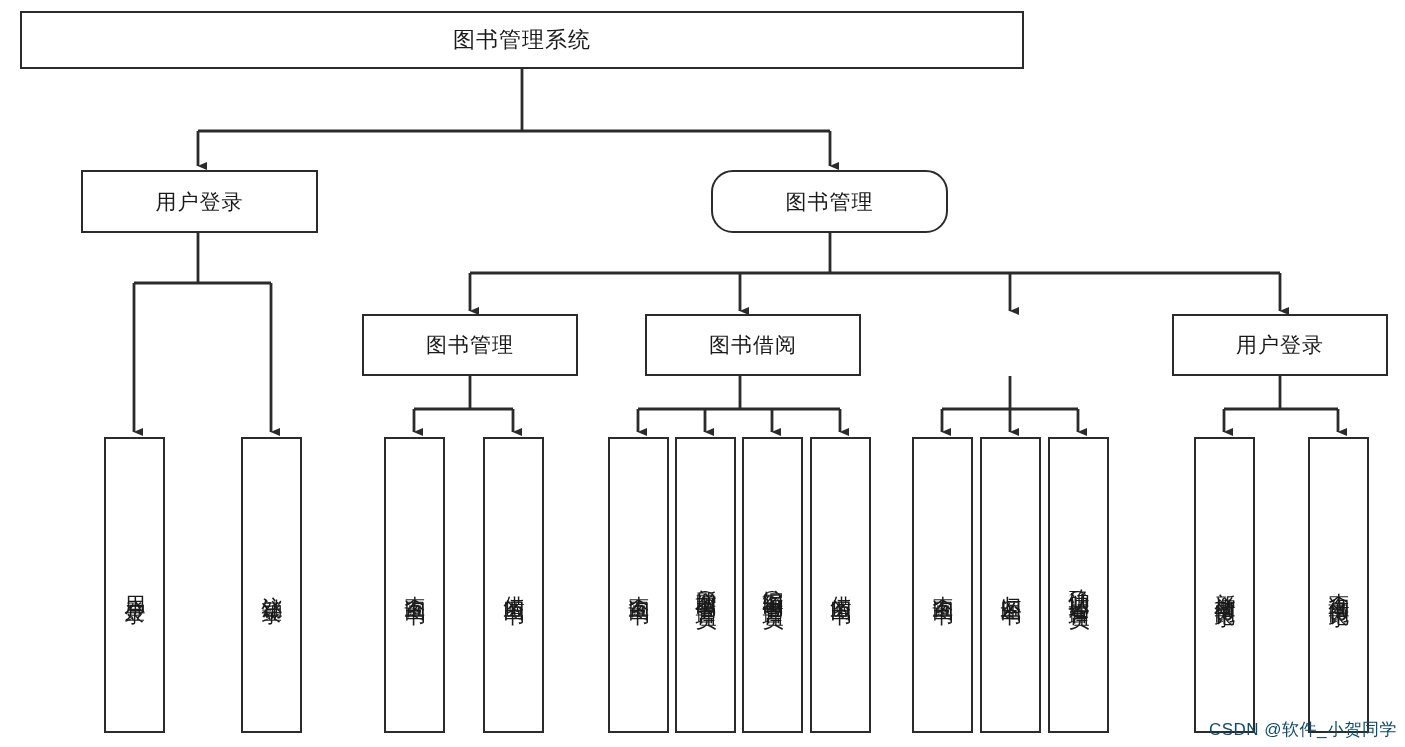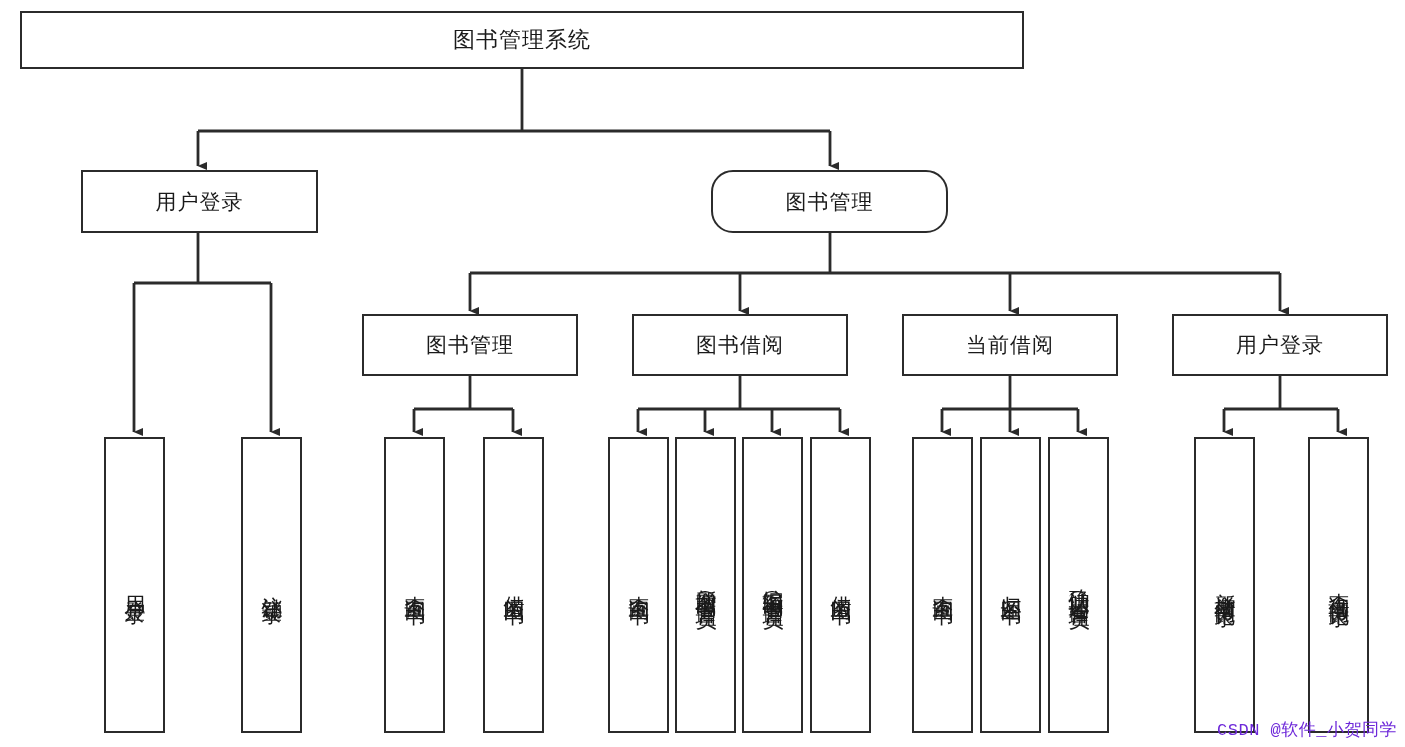--- a/index.html
+++ b/index.html
@@ -61,25 +61,25 @@
     writing-mode: vertical-rl;
     text-orientation: upright;
     display: block;
     text-align: center;
   }
   #watermark {
     position: absolute;
     right: 8px;
     bottom: 6px;
     font-size: 17px;
-    color: #6d28d9;
+    color: #0c4a6e;
     letter-spacing: 0.5px;
     z-index: 5;
     white-space: nowrap;
-    font-family: Liberation Mono, monospace;
+    font-family: Liberation Sans, sans-serif;
   }
 </style>
 </head>
 <body>
 
 <div id="diagram-root">
 
   <svg id="connectors" viewBox="0 0 1405 747" xmlns="http://www.w3.org/2000/svg">
     <defs>
       <marker id="arrowhead" markerWidth="9" markerHeight="10" refX="4.5" refY="9.3" orient="auto" markerUnits="userSpaceOnUse">
@@ -137,25 +137,22 @@
   <div class="node horizontal" style="left:81px; top:170px; width:237px; height:63px;">
     <span>用户登录</span>
   </div>
   <div class="node horizontal" style="left:711px; top:170px; width:237px; height:63px;border-radius:22px;">
     <span>图书管理</span>
   </div>
 
   <div class="node horizontal" style="left:362px; top:314px; width:216px; height:62px;">
     <span>图书管理</span>
   </div>
-  <div class="node horizontal" style="left:632px; top:314px; width:216px; height:62px;justify-content:center;">
+  <div class="node horizontal" style="left:645px; top:314px; width:216px; height:62px;justify-content:center;">
     <span>图书借阅</span>
-  </div>
-  <div class="node horizontal" style="left:902px; top:314px; width:216px; height:62px;">
-    <span>当前借阅</span>
   </div>
   <div class="node horizontal" style="left:1172px; top:314px; width:216px; height:62px;">
     <span>用户登录</span>
   </div>
 
   <div class="node vertical" style="left:104px; top:437px; width:61px; height:296px;">
     <span class="vlabel">用户登录</span>
   </div>
   <div class="node vertical" style="left:241px; top:437px; width:61px; height:296px;">
     <span class="vlabel">注销登录</span>

